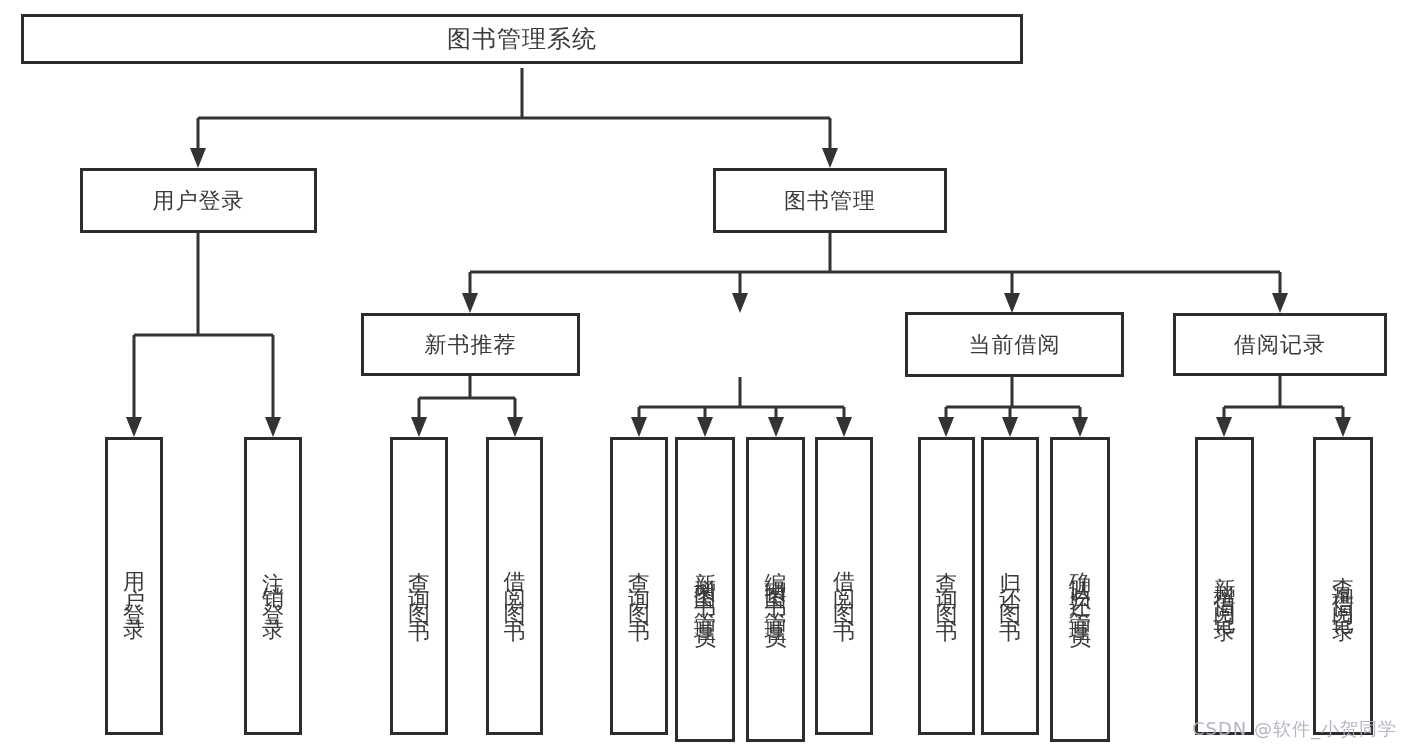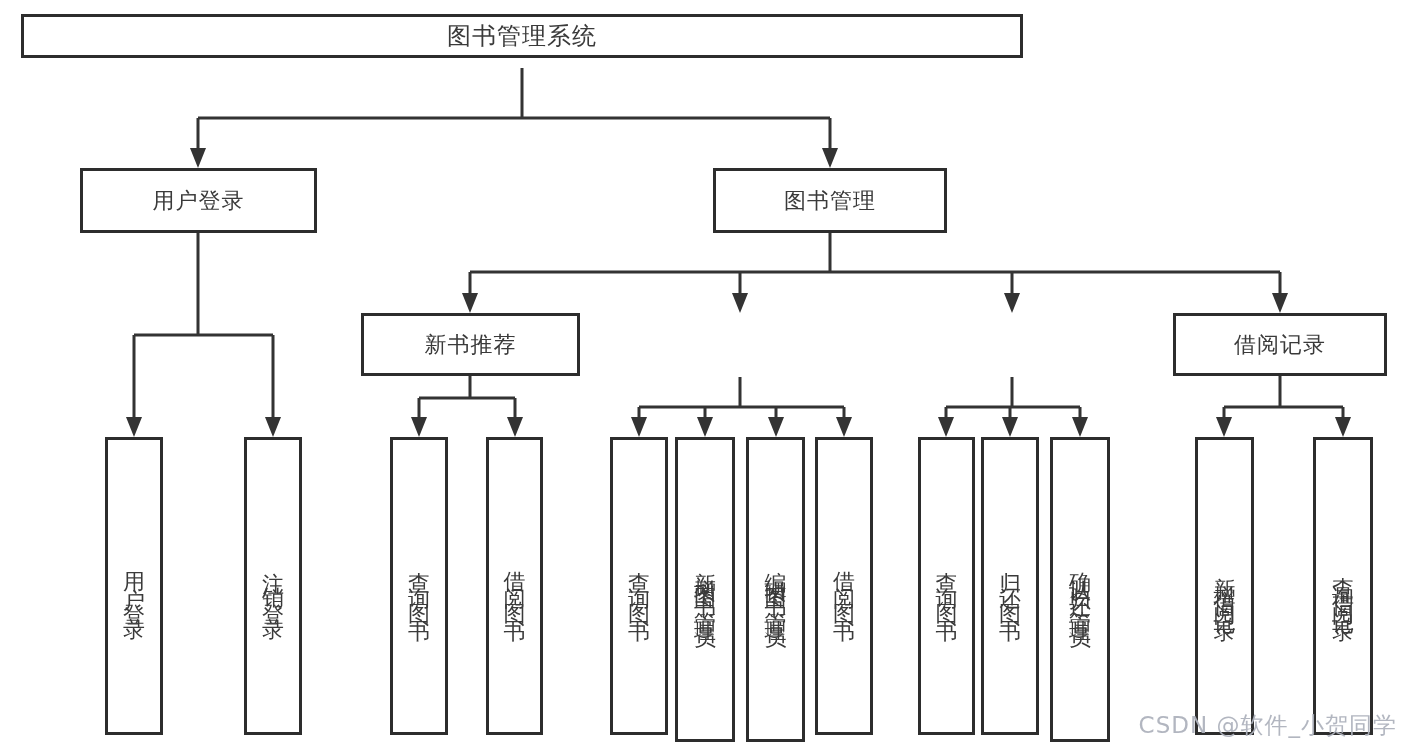--- a/index.html
+++ b/index.html
@@ -38,21 +38,21 @@
     white-space: nowrap;
   }
   .v-label.chars6 { letter-spacing: 9px; }
   .v-label.admin { letter-spacing: 8px; }
   .leaf { top: 437px; height: 298px; }
   .leaf.tall { height: 305px; }
   #watermark {
     position: absolute;
     right: 8px;
     bottom: 6px;
-    font-size: 23px;
+    font-size: 18px;
     color: rgba(174, 178, 189, 0.95);
     letter-spacing: 1px;
     z-index: 5;
     white-space: nowrap;
   }
 </style>
 </head>
 <body>
 
 <div id="canvas">
@@ -90,33 +90,36 @@
       <polygon points="768,417 784,417 776,437"></polygon>
       <polygon points="836,417 852,417 844,437"></polygon>
       <polygon points="938,417 954,417 946,437"></polygon>
       <polygon points="1002,417 1018,417 1010,437"></polygon>
       <polygon points="1072,417 1088,417 1080,437"></polygon>
       <polygon points="1216,417 1232,417 1224,437"></polygon>
       <polygon points="1335,417 1351,417 1343,437"></polygon>
     </g>
   </svg>
 
-  <div class="node" style="left:21px; top:14px; width:1002px; height:44px;">
+  <div class="node" style="left:21px; top:14px; width:1002px; height:50px;">
     <span class="h-label root-label">图书管理系统</span>
   </div>
 
   <div class="node" style="left:80px; top:168px; width:237px; height:65px;">
     <span class="h-label">用户登录</span>
   </div>
   <div class="node" style="left:361px; top:313px; width:219px; height:63px;">
     <span class="h-label">新书推荐</span>
   </div>
 
   <div class="node" style="left:713px; top:168px; width:234px; height:65px;">
     <span class="h-label">图书管理</span>
+  </div>
+  <div class="node" style="left:905px; top:312px; width:219px; height:65px;">
+    <span class="h-label">当前借阅</span>
   </div>
   <div class="node" style="left:1173px; top:313px; width:214px; height:63px;">
     <span class="h-label">借阅记录</span>
   </div>
 
   <div class="node leaf" style="left:105px; width:58px;">
     <span class="v-label">用户登录</span>
   </div>
   <div class="node leaf" style="left:244px; width:58px;">
     <span class="v-label">注销登录</span>

